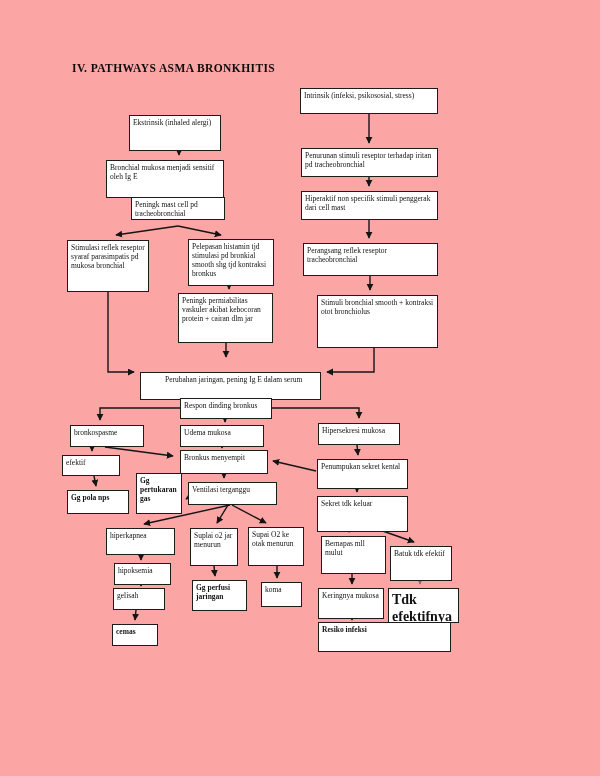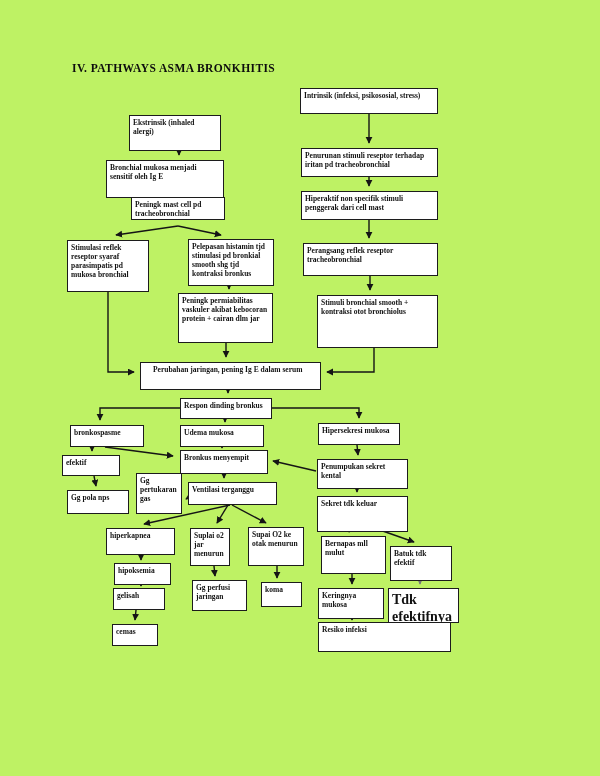--- a/index.html
+++ b/index.html
@@ -1,26 +1,26 @@
 <!DOCTYPE html>
 <html><head>
 <meta charset="utf-8">
 <style>
   html,body{margin:0;padding:0;background:#ffffff;}
   .page{
-    position:relative;width:600px;height:776px;background:#bef264;overflow:hidden;
+    position:relative;width:600px;height:776px;background:#fca5a5;overflow:hidden;
     font-family:"Liberation Serif", serif;color:#111;
   }
   .title{
     position:absolute;left:72px;top:62px;font-size:11.5px;font-weight:bold;
     letter-spacing:.4px;color:#0d0d0d;white-space:nowrap;
   }
   .box{
     position:absolute;box-sizing:border-box;border:1.6px solid #1c1c1c;background:#fff;
-    font-size:7.5px;line-height:1.22;padding:2px 3px;color:#121212;overflow:hidden;font-weight:bold;
+    font-size:7.5px;line-height:1.22;padding:2px 3px;color:#121212;overflow:hidden;
   }
   .bold{font-weight:bold;}
   svg.wires{position:absolute;left:0;top:0;pointer-events:none;}
 </style>
 </head>
 <body>
 
 <div class="page">
 
   <div class="title">IV. PATHWAYS ASMA BRONKHITIS</div>
@@ -88,34 +88,34 @@
   <div class="box" style="left:300px;top:88px;width:138px;height:26px">Intrinsik (infeksi, psikososial, stress)</div>
   <div class="box" style="left:106px;top:160px;width:118px;height:38px">Bronchial mukosa menjadi sensitif oleh Ig E</div>
   <div class="box" style="left:131px;top:197px;width:94px;height:23px">Peningk mast cell pd tracheobronchial</div>
   <div class="box" style="left:301px;top:148px;width:137px;height:29px">Penurunan stimuli reseptor terhadap iritan pd tracheobronchial</div>
   <div class="box" style="left:301px;top:191px;width:137px;height:29px">Hiperaktif non specifik stimuli penggerak dari cell mast</div>
   <div class="box" style="left:303px;top:243px;width:135px;height:33px">Perangsang reflek reseptor tracheobronchial</div>
   <div class="box" style="left:317px;top:295px;width:121px;height:53px">Stimuli bronchial smooth + kontraksi otot bronchiolus</div>
   <div class="box" style="left:67px;top:240px;width:82px;height:52px">Stimulasi reflek reseptor syaraf parasimpatis pd mukosa bronchial</div>
   <div class="box" style="left:188px;top:239px;width:86px;height:47px">Pelepasan histamin tjd stimulasi pd bronkial smooth shg tjd kontraksi bronkus</div>
   <div class="box" style="left:178px;top:293px;width:95px;height:50px">Peningk permiabilitas vaskuler akibat kebocoran protein + cairan dlm jar</div>
-  <div class="box" style="left:140px;top:362px;width:181px;height:28px;padding-left:12px">Perubahan jaringan, pening Ig E dalam serum</div>
+  <div class="box" style="left:140px;top:372px;width:181px;height:28px;padding-left:24px">Perubahan jaringan, pening Ig E dalam serum</div>
   <div class="box" style="left:180px;top:398px;width:92px;height:21px">Respon dinding bronkus</div>
   <div class="box" style="left:70px;top:425px;width:74px;height:22px">bronkospasme</div>
   <div class="box" style="left:180px;top:425px;width:84px;height:22px">Udema mukosa</div>
   <div class="box" style="left:318px;top:423px;width:82px;height:22px">Hipersekresi mukosa</div>
   <div class="box" style="left:62px;top:455px;width:58px;height:21px">efektif</div>
   <div class="box" style="left:180px;top:450px;width:88px;height:24px">Bronkus menyempit</div>
   <div class="box" style="left:317px;top:459px;width:91px;height:30px">Penumpukan sekret kental</div>
   <div class="box bold" style="left:67px;top:490px;width:62px;height:24px">Gg pola nps</div>
   <div class="box bold" style="left:136px;top:473px;width:46px;height:41px">Gg pertukaran gas</div>
   <div class="box" style="left:188px;top:482px;width:89px;height:23px">Ventilasi terganggu</div>
   <div class="box" style="left:317px;top:496px;width:91px;height:36px">Sekret tdk keluar</div>
   <div class="box" style="left:106px;top:528px;width:69px;height:27px">hiperkapnea</div>
-  <div class="box" style="left:190px;top:528px;width:40px;height:38px">Suplai o2 jar menurun</div>
+  <div class="box" style="left:190px;top:528px;width:48px;height:38px">Suplai o2 jar menurun</div>
   <div class="box" style="left:248px;top:527px;width:56px;height:39px">Supai O2 ke otak menurun</div>
   <div class="box" style="left:321px;top:536px;width:65px;height:38px">Bernapas mll mulut</div>
   <div class="box" style="left:390px;top:546px;width:62px;height:35px">Batuk tdk efektif</div>
   <div class="box" style="left:114px;top:563px;width:57px;height:22px">hipoksemia</div>
   <div class="box bold" style="left:192px;top:580px;width:55px;height:31px">Gg perfusi jaringan</div>
   <div class="box" style="left:261px;top:582px;width:41px;height:25px">koma</div>
   <div class="box" style="left:113px;top:588px;width:52px;height:22px">gelisah</div>
   <div class="box" style="left:318px;top:588px;width:66px;height:31px">Keringnya mukosa</div>
   <div class="box bold" style="left:388px;top:588px;width:71px;height:35px;font-size:14px">Tdk efektifnya Jalan nps</div>
   <div class="box bold" style="left:318px;top:622px;width:133px;height:30px">Resiko infeksi</div>

